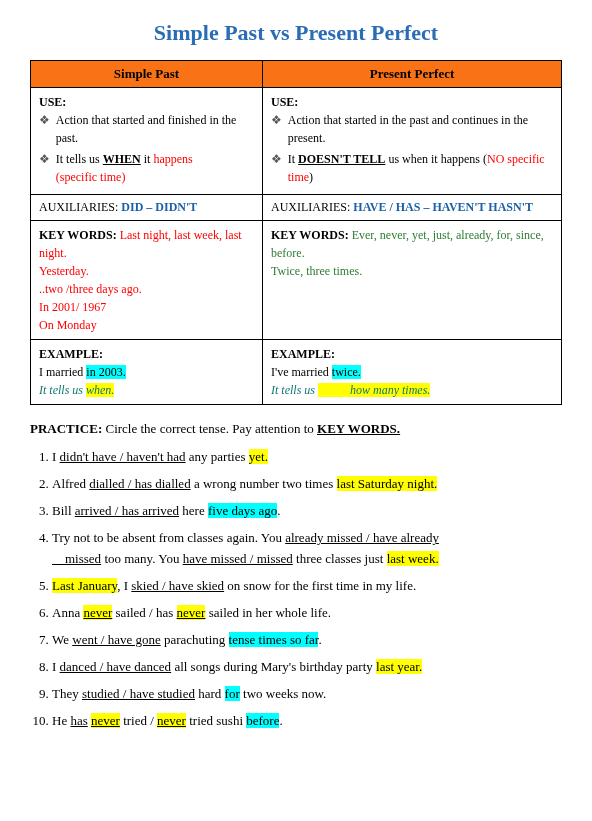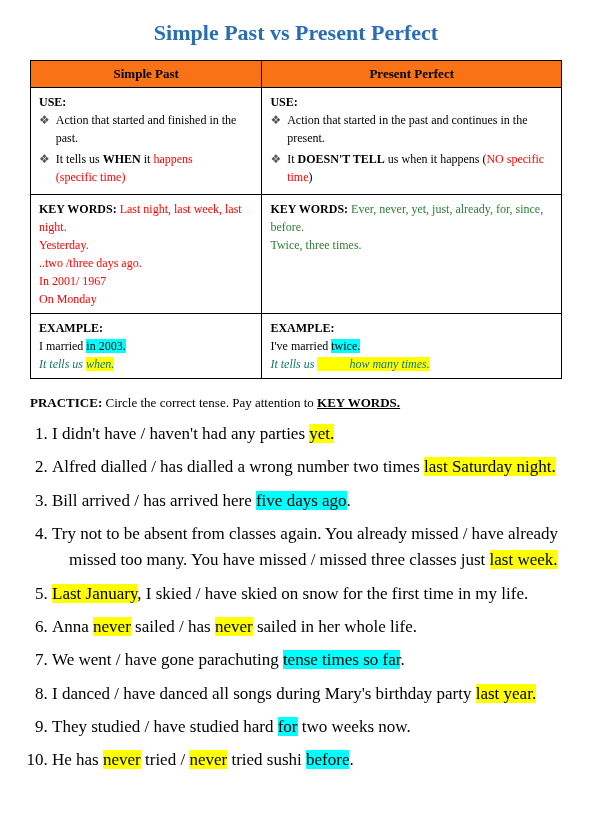--- a/index.html
+++ b/index.html
@@ -42,24 +42,24 @@
     .practice-header {
       font-size: 13px;
       margin-bottom: 10px;
     }
     .practice-header span.underline { text-decoration: underline; }
     ol {
       padding-left: 22px;
     }
     ol li {
       margin-bottom: 7px;
-      font-size: 17px;
+      font-size: 13px;
       line-height: 1.55;
     }
-    .underline { }
+    .underline { text-decoration: underline; }
     .bold { font-weight: bold; }
     .italic { font-style: italic; color: #0f766e; }
     .hl-yellow { background-color: yellow; }
     .hl-cyan { background-color: cyan; }
     .bullet-item {
       display: flex;
       align-items: flex-start;
       margin-bottom: 3px;
     }
     .bullet-item .diamond { margin-right: 6px; color: #555; }
@@ -101,20 +101,28 @@
               <span>Action that started in the past and continues in the present.</span>
             </div>
           <div class="bullet-item">
               <span class="diamond">❖</span>
               <span>It <span class="underline bold">DOESN'T TELL</span> us when it happens (<span class="red">NO specific time</span>)</span>
             </div>
         </div>
       </td>
     </tr>
 
+    <tr>
+      <td>
+        <span>AUXILIARIES: </span><span class="blue bold">DID – DIDN'T</span>
+      </td>
+      <td>
+        <span>AUXILIARIES: </span><span class="blue bold">HAVE / HAS – HAVEN'T HASN'T</span>
+      </td>
+    </tr>
 
     <tr>
       <td>
         <div class="cell-content">
           <span class="bold">KEY WORDS: </span><span class="red">Last night, last week, last night.</span><br>
           <span class="red">Yesterday.</span><br>
           <span class="red">..two /three days ago.</span><br>
           <span class="red">In 2001/ 1967</span><br>
           <span class="red">On Monday</span>
         </div>

